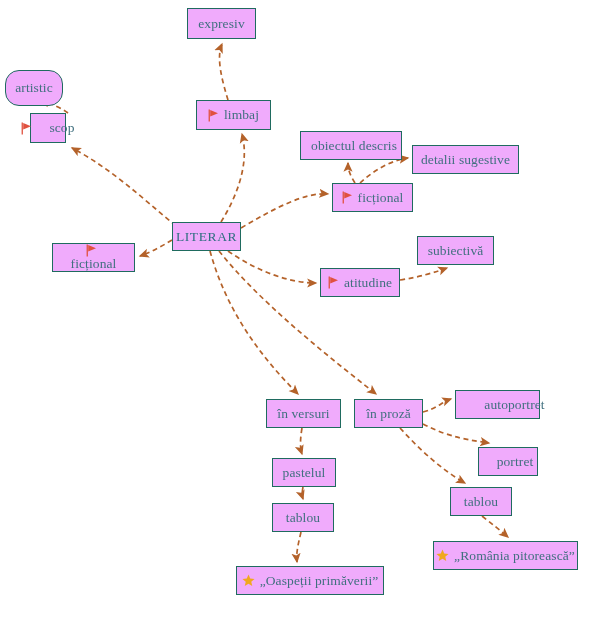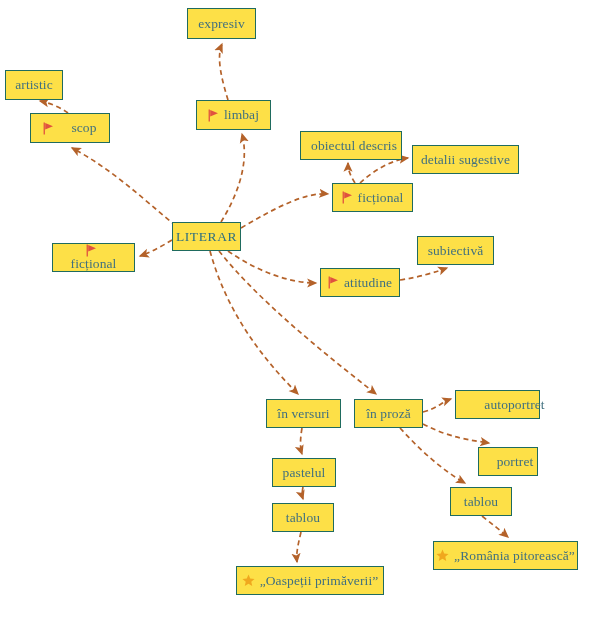--- a/index.html
+++ b/index.html
@@ -22,21 +22,21 @@
     left: 0;
     top: 0;
     width: 600px;
     height: 617px;
     pointer-events: none;
   }
   .node {
     position: absolute;
     box-sizing: border-box;
     border: 1.6px solid #1f6b5f;
-    background: #fde047;
+    background: #f0abfc;
     color: #41707f;
     display: flex;
     align-items: center;
     justify-content: center;
     white-space: nowrap;
     font-size: 13.5px;
     line-height: 1;
     padding: 0 7px;
     letter-spacing: 0.1px;
   }
@@ -87,33 +87,33 @@
         <path d="M 303 487 C 302 492 302 496 303 499" fill="none" stroke="#b4622a" stroke-width="1.7" stroke-dasharray="5,3.6" stroke-linecap="butt" marker-end="url(#arrow)"></path>
         <path d="M 482 516 C 492 524 500 530 508 537" fill="none" stroke="#b4622a" stroke-width="1.7" stroke-dasharray="5,3.6" stroke-linecap="butt" marker-end="url(#arrow)"></path>
         <path d="M 301 532 C 298 545 296 553 297 562" fill="none" stroke="#b4622a" stroke-width="1.7" stroke-dasharray="5,3.6" stroke-linecap="butt" marker-end="url(#arrow)"></path>
       </g>
   </svg>
 
   <div id="nodes">
       <div class="node" style="left: 187px; top: 8px; width: 69px; height: 31px;">
         <span class="label">expresiv</span>
       </div>
-      <div class="node" style="left: 5px; top: 70px; width: 58px; height: 30px;">
+      <div class="node" style="left: 5px; top: 70px; width: 58px; height: 36px; border-radius: 14px;">
         <span class="label">artistic</span>
       </div>
       <div class="node" style="left: 196px; top: 100px; width: 75px; height: 30px;">
         <span class="icon">
           <svg width="11" height="13" viewBox="0 0 11 13">
             <rect x="0.6" y="0.5" width="1.3" height="12" fill="#e0513f"></rect>
             <path d="M2.2 1 L10 4.2 L2.2 7.4 Z" fill="#e0513f"></path>
           </svg>
         </span>
         <span class="label">limbaj</span>
       </div>
-      <div class="node" style="left: 30px; top: 113px; width: 80px; height: 30px; gap: 12px;">
+      <div class="node" style="left: 30px; top: 113px; width: 36px; height: 30px; gap: 12px;">
         <span class="icon">
           <svg width="11" height="13" viewBox="0 0 11 13">
             <rect x="0.6" y="0.5" width="1.3" height="12" fill="#e0513f"></rect>
             <path d="M2.2 1 L10 4.2 L2.2 7.4 Z" fill="#e0513f"></path>
           </svg>
         </span>
         <span class="label">scop</span>
       </div>
       <div class="node" style="left: 300px; top: 131px; width: 102px; height: 29px; padding-left: 13px;">
         <span class="label">obiectul descris</span>

